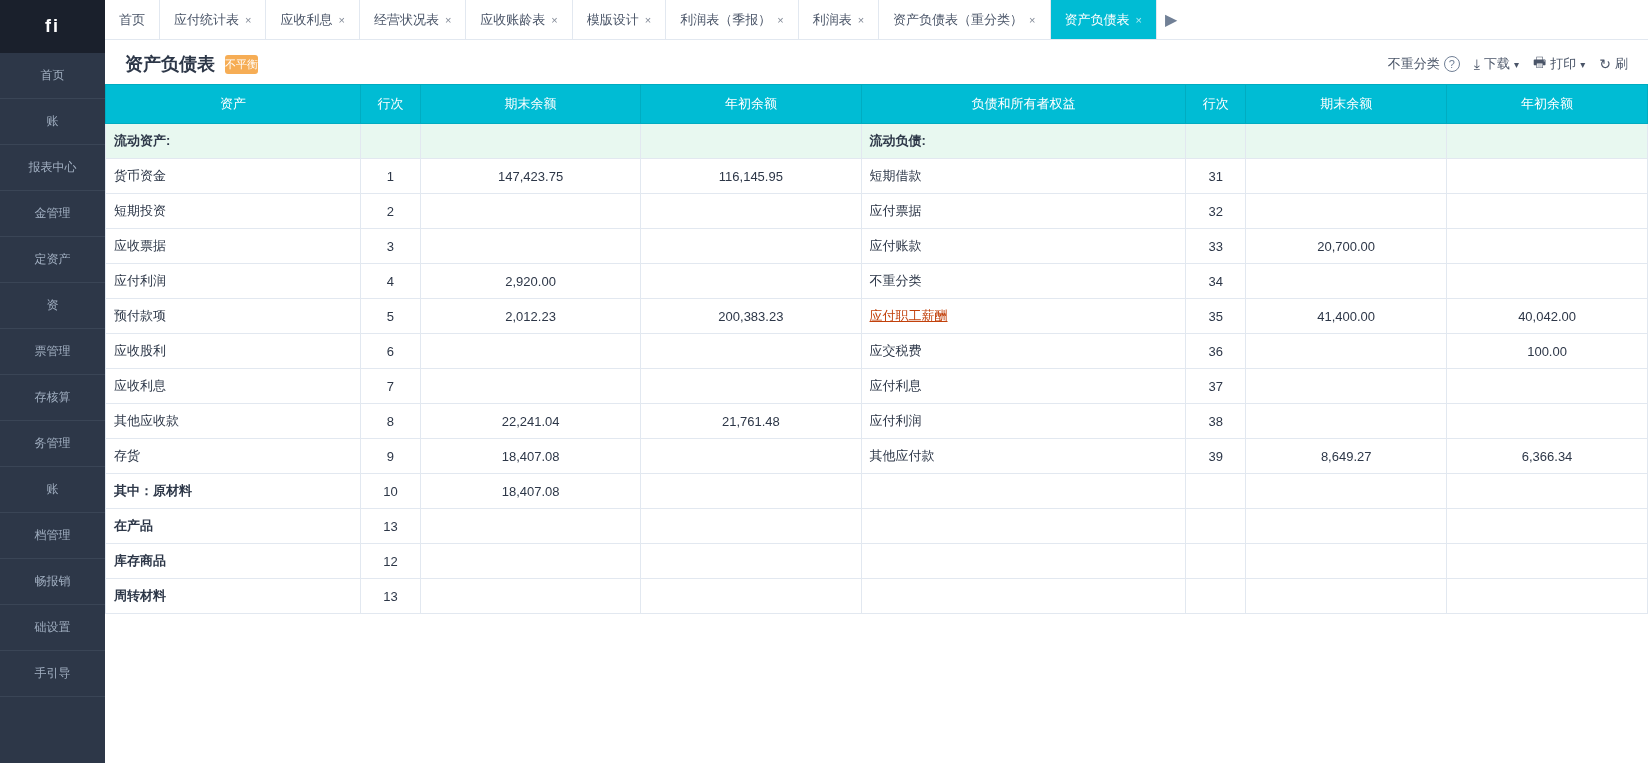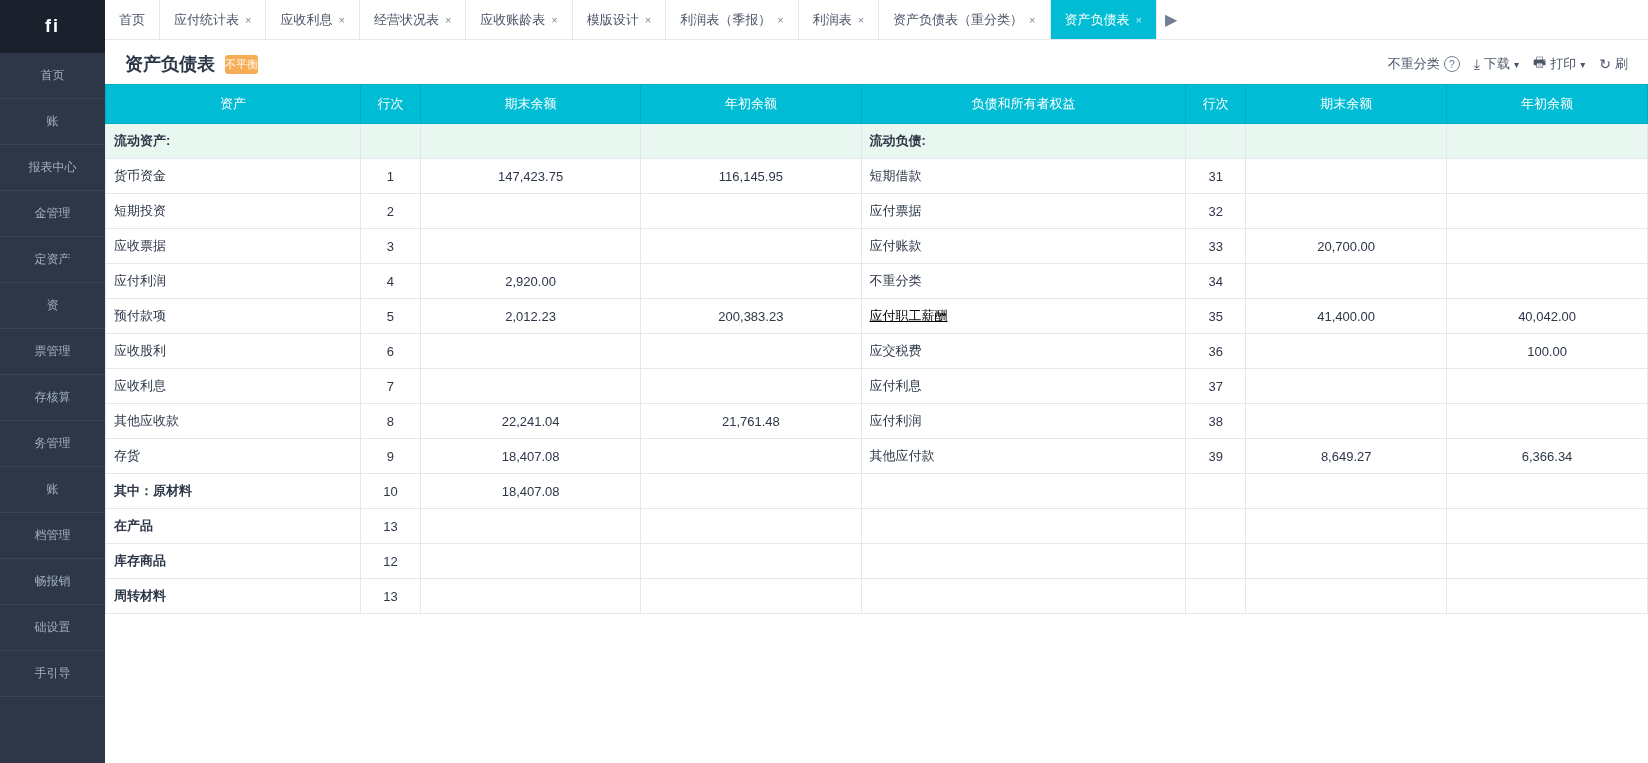--- a/index.html
+++ b/index.html
@@ -345,21 +345,21 @@
           <td class="item-name">不重分类</td>
           <td class="row-num">34</td>
           <td class="amount-cell"></td>
           <td class="amount-cell"></td>
         </tr>
         <tr>
           <td class="item-name">预付款项</td>
           <td class="row-num">5</td>
           <td class="amount-cell">2,012.23</td>
           <td class="amount-cell">200,383.23</td>
-          <td class="item-name" style="color:#000000;text-decoration:underline;">应付职工薪酬</td>
+          <td class="item-name" style="color:#c2410c;text-decoration:underline;">应付职工薪酬</td>
           <td class="row-num">35</td>
           <td class="amount-cell">41,400.00</td>
           <td class="amount-cell">40,042.00</td>
         </tr>
         <tr>
           <td class="item-name">应收股利</td>
           <td class="row-num">6</td>
           <td class="amount-cell"></td>
           <td class="amount-cell"></td>
           <td class="item-name">应交税费</td>

